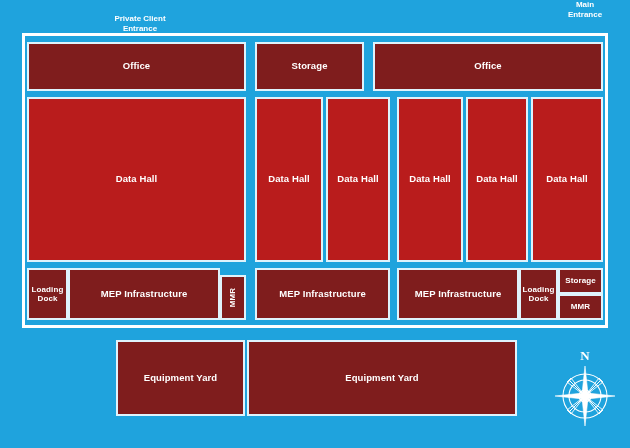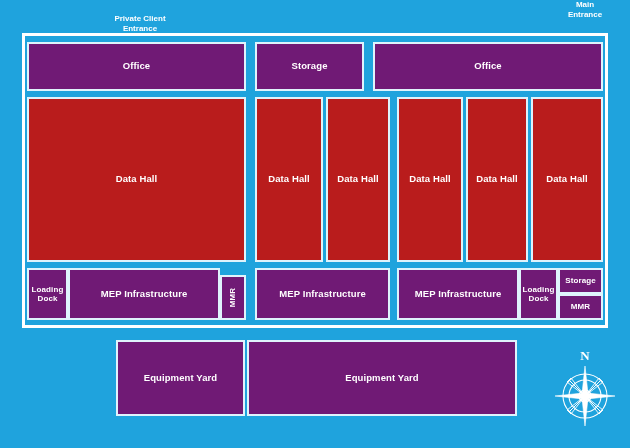--- a/index.html
+++ b/index.html
@@ -19,21 +19,21 @@
   
   .box {
     position: absolute;
     box-sizing: border-box;
     display: flex;
     align-items: center;
     justify-content: center;
     text-align: center;
     color: #ffffff;
     border: 2px solid #dff3fc;
-    background: #701a75;
+    background: #7f1d1d;
     font-size: 9.5px;
     font-weight: 700;
     letter-spacing: .1px;
     line-height: 1.15;
     white-space: nowrap;
   }
   .box.dark {
     background: #b91c1c;
     border-color: #dff3fc;
   }

